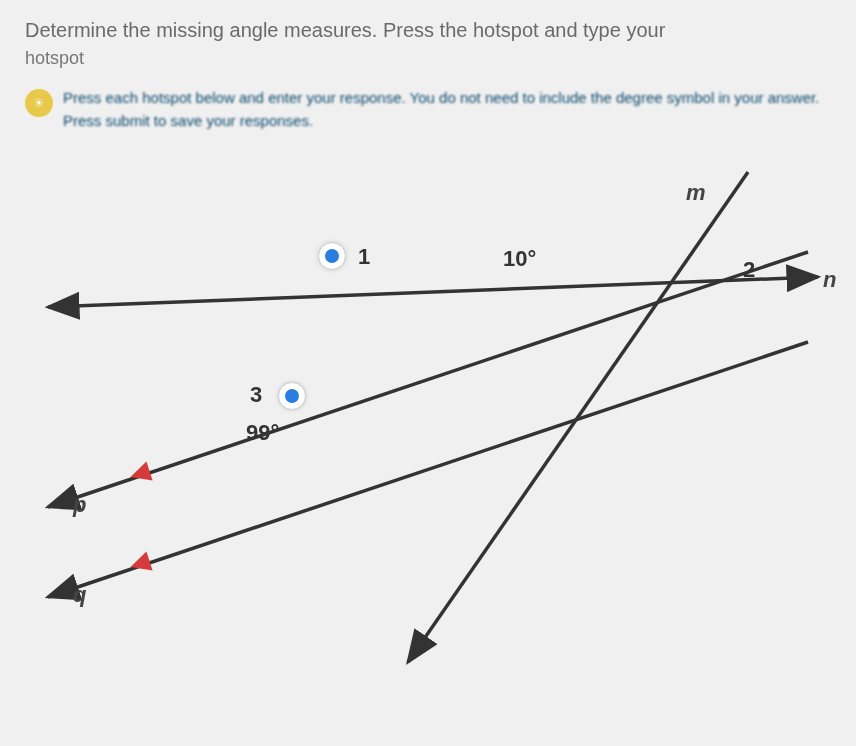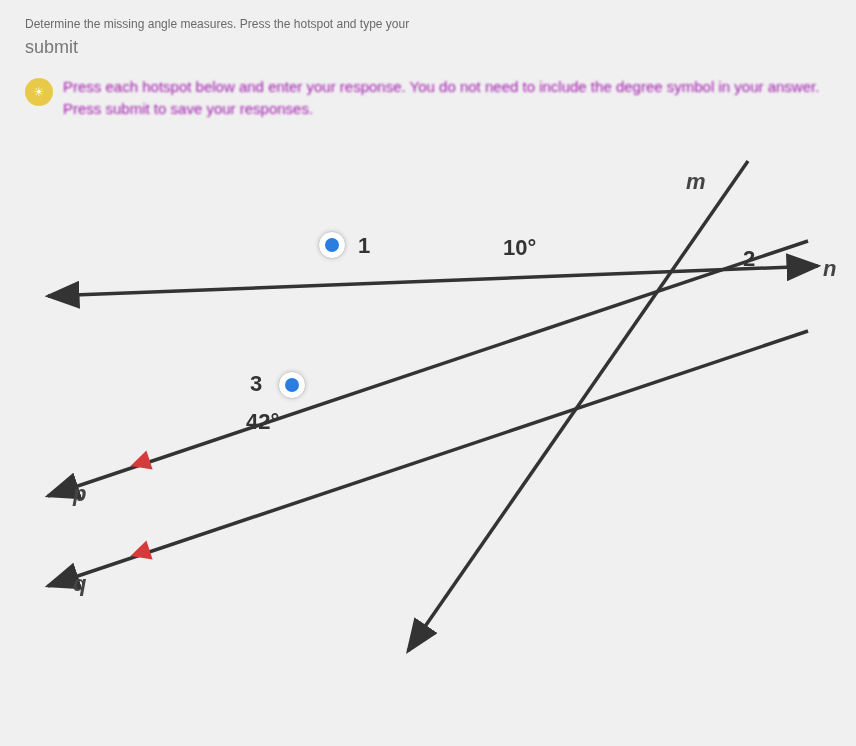--- a/index.html
+++ b/index.html
@@ -11,21 +11,21 @@
       padding: 10px 25px;
       color: #555;
       position: relative;
       overflow: hidden;
     }
     .header-area {
       margin-top: 6px;
       margin-bottom: 14px;
     }
     .main-instruction {
-      font-size: 12px;
+      font-size: 20px;
       color: #6a6a6a;
       line-height: 1.4;
       filter: blur(0.5px);
     }
     .sub-instruction {
       font-size: 18px;
       color: #777;
       margin-top: 4px;
       filter: blur(0.7px);
     }
@@ -45,21 +45,21 @@
       margin-top: 2px;
       display: flex;
       align-items: center;
       justify-content: center;
       color: #fff;
       font-size: 12px;
       filter: blur(0.5px);
     }
     .hint-text {
       font-size: 15px;
-      color: #a21caf;
+      color: #0c4a6e;
       line-height: 1.5;
       filter: blur(0.8px);
     }
     .diagram-area {
       position: relative;
       width: 800px;
       height: 520px;
       margin: 0 auto;
     }
     .line-label {
@@ -105,21 +105,21 @@
       position: absolute;
       top: 0;
       left: 0;
     }
   </style>
 </head>
 <body>
 
 <div class="header-area">
   <div class="main-instruction">Determine the missing angle measures. Press the hotspot and type your</div>
-  <div class="sub-instruction">submit</div>
+  <div class="sub-instruction">hotspot</div>
   <div class="hint-row">
     <div class="hint-icon">☀</div>
     <div class="hint-text">Press each hotspot below and enter your response. You do not need to include the degree symbol in your answer. Press submit to save your responses.</div>
   </div>
 </div>
 
 <div class="diagram-area">
   <svg class="diagram-svg" width="800" height="520">
     <defs>
       <marker id="arrowhead" markerWidth="10" markerHeight="8" refX="9" refY="4" orient="auto">
@@ -154,14 +154,14 @@
 
   <div class="angle-label" style="left:475px; top:94px;">10°</div>
 
   <div class="angle-label" style="left:715px; top:105px;">2</div>
 
   <div class="angle-label" style="left:222px; top:230px;">3</div>
   <div class="hotspot" style="left:250px; top:230px;">
     <div class="hotspot-dot"></div>
   </div>
 
-  <div class="angle-label" style="left:218px; top:268px;">42°</div>
+  <div class="angle-label" style="left:218px; top:268px;">99°</div>
 </div>
 
 </body></html>

